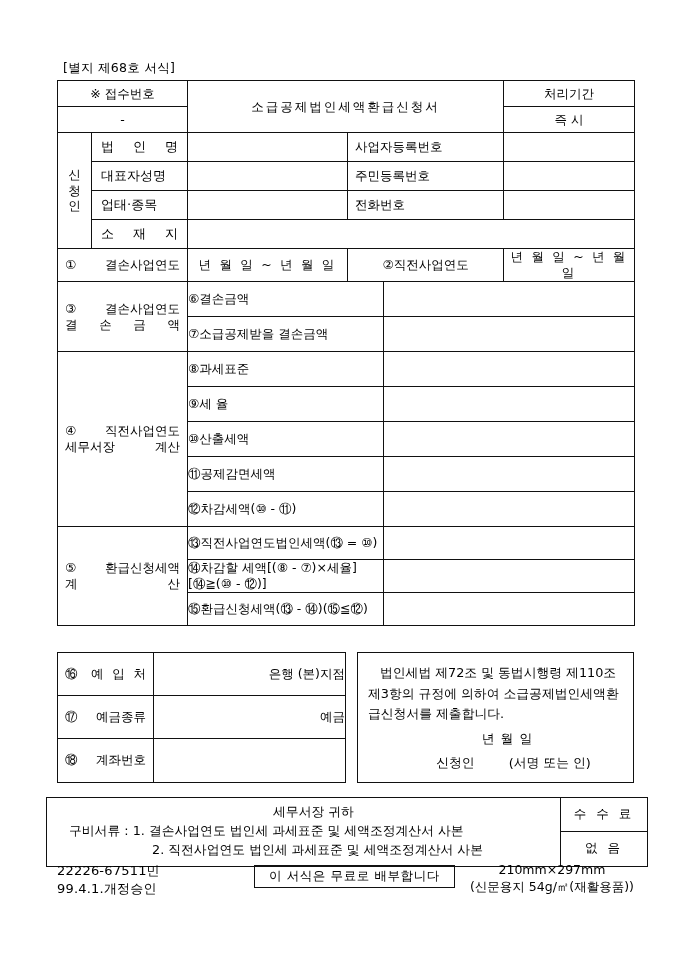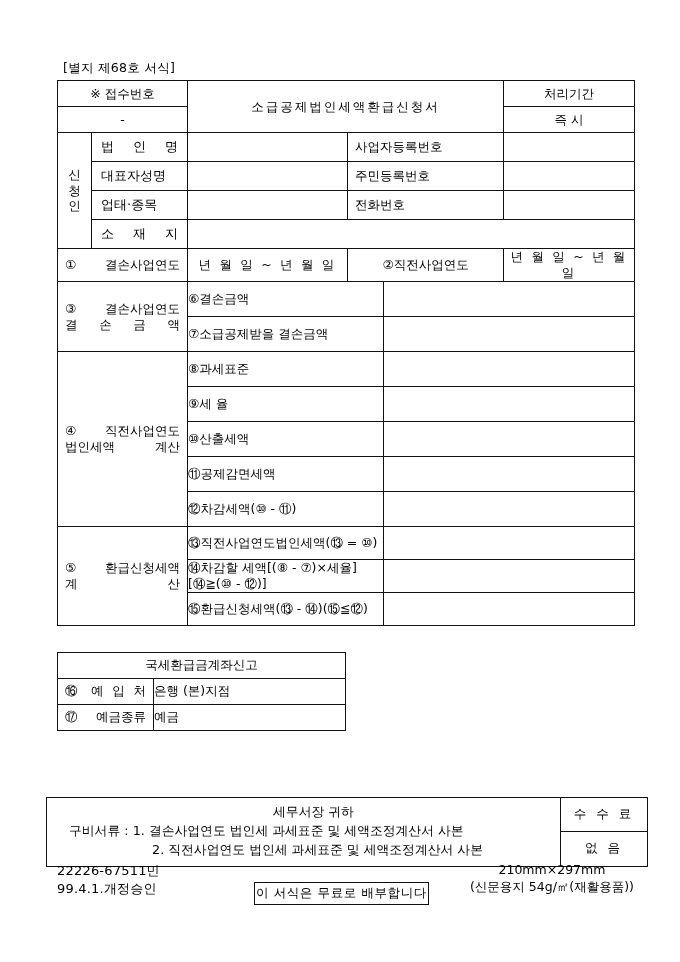--- a/index.html
+++ b/index.html
@@ -43,21 +43,21 @@
     line-height: 1.25;
   }
   .outer {
     position: absolute;
     left: 57px;
     top: 80px;
     width: 577px;
   }
   .cell-center { text-align: center; }
   .cell-left { text-align: left; padding-left: 6px; }
-  .cell-right { text-align: left; padding-right: 8px; }
+  .cell-right { text-align: right; padding-right: 8px; }
 
   
   .spread {
     display: block;
     text-align: justify;
     text-align-last: justify;
     padding: 0 9px;
     font-size: 13px;
   }
   .spread2 {
@@ -168,23 +168,23 @@
     position: absolute;
     left: 0; top: 0;
     font-size: 13px;
     line-height: 1.35;
     letter-spacing: 0.2px;
     white-space: nowrap;
   }
   .foot-mid {
     position: absolute;
     left: 197px;
-    top: 20px;
-    border: 1px solid #111;
-    padding: 2px 1px;
+    top: 3px;
+    border: 1px solid #111;
+    padding: 2px 14px;
     font-size: 12.5px;
     letter-spacing: 0.6px;
   }
   .foot-right {
     position: absolute;
     right: 0; top: 0;
     text-align: center;
     font-size: 12.5px;
     line-height: 1.35;
     white-space: nowrap;
@@ -278,21 +278,21 @@
       <td colspan="2" class="cell-left"></td>
     </tr>
     <tr>
       <td colspan="2" class="cell-left" style="height:34px;">⑦소급공제받을 결손금액</td>
       <td colspan="2" class="cell-left"></td>
     </tr>
 
     <tr>
       <td colspan="2" rowspan="5" class="cell-center">
         <span class="spread2">④직전사업연도</span>
-        <span class="spread2">법인세액 계산</span>
+        <span class="spread2">세무서장 계산</span>
       </td>
       <td colspan="2" class="cell-left" style="height:34px;">⑧과세표준</td>
       <td colspan="2" class="cell-left"></td>
     </tr>
     <tr>
       <td colspan="2" class="cell-left" style="height:34px;">⑨세  율</td>
       <td colspan="2" class="cell-left"></td>
     </tr>
     <tr>
       <td colspan="2" class="cell-left" style="height:34px;">⑩산출세액</td>
@@ -327,38 +327,50 @@
     </table>
 
   <div class="bottom-wrap">
 
     <table class="acct">
       <colgroup>
         <col style="width:96px">
         <col style="width:192px">
       </colgroup>
       <tbody>
-          <tr>
-        <td colspan="2" class="cell-center">국세환급금계좌신고</td>
-      </tr>
       <tr>
         <td>
               <span class="spread2">⑯ 예 입 처</span>
             </td>
         <td class="cell-right">은행    (본)지점</td>
       </tr>
       <tr>
         <td>
               <span class="spread2">⑰ 예금종류</span>
             </td>
         <td class="cell-right">예금</td>
       </tr>
+      <tr>
+        <td>
+              <span class="spread2">⑱ 계좌번호</span>
+            </td>
+        <td class="cell-left"></td>
+      </tr>
     </tbody>
       </table>
 
+    <div class="decl-box">
+      <p class="decl-p">법인세법 제72조 및 동법시행령 제110조제3항의 규정에 의하여 소급공제법인세액환급신청서를 제출합니다.</p>
+      <div class="decl-date">년      월      일</div>
+      <div class="decl-sign">
+        <span>신청인</span>
+        <span class="sp-wide"></span>
+        <span>(서명 또는 인)</span>
+      </div>
+    </div>
   </div>
 
   <div class="submit-wrap">
     <div class="submit-box">
       <div class="to-chief">세무서장 귀하</div>
       <div class="docs-1">
         <span>구비서류 :</span>
         <span>1. 결손사업연도 법인세 과세표준 및 세액조정계산서 사본</span>
       </div>
       <div class="docs-2">

